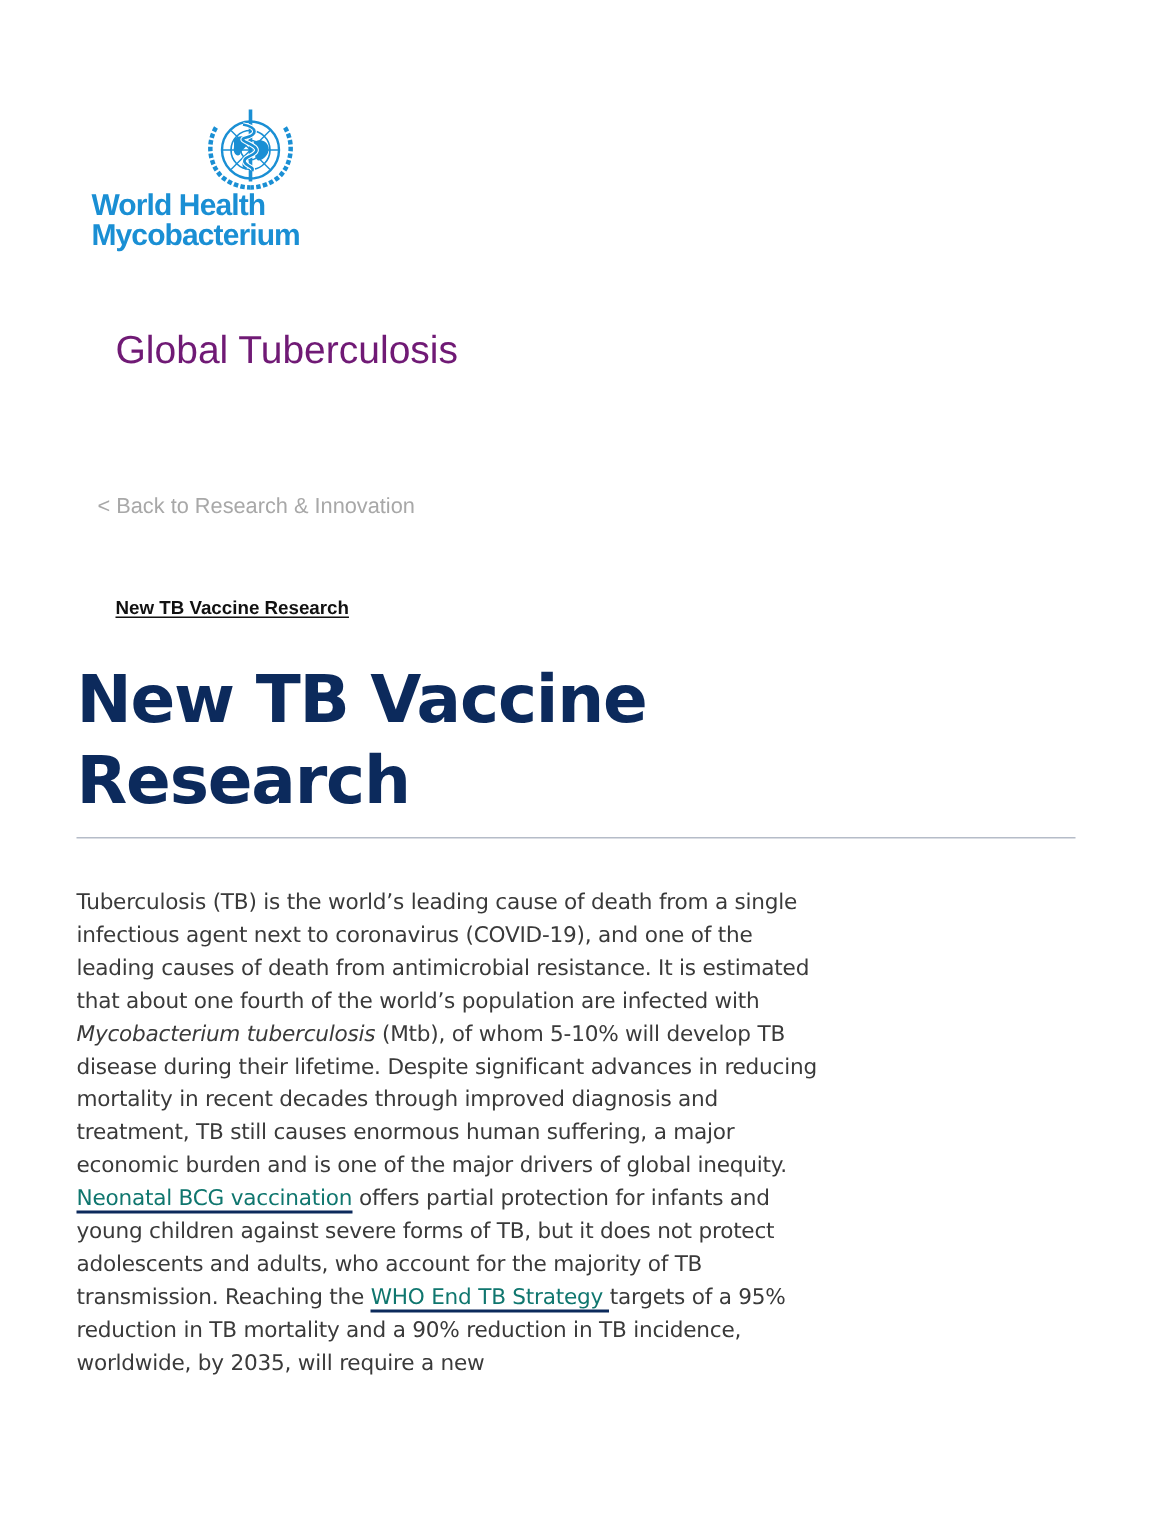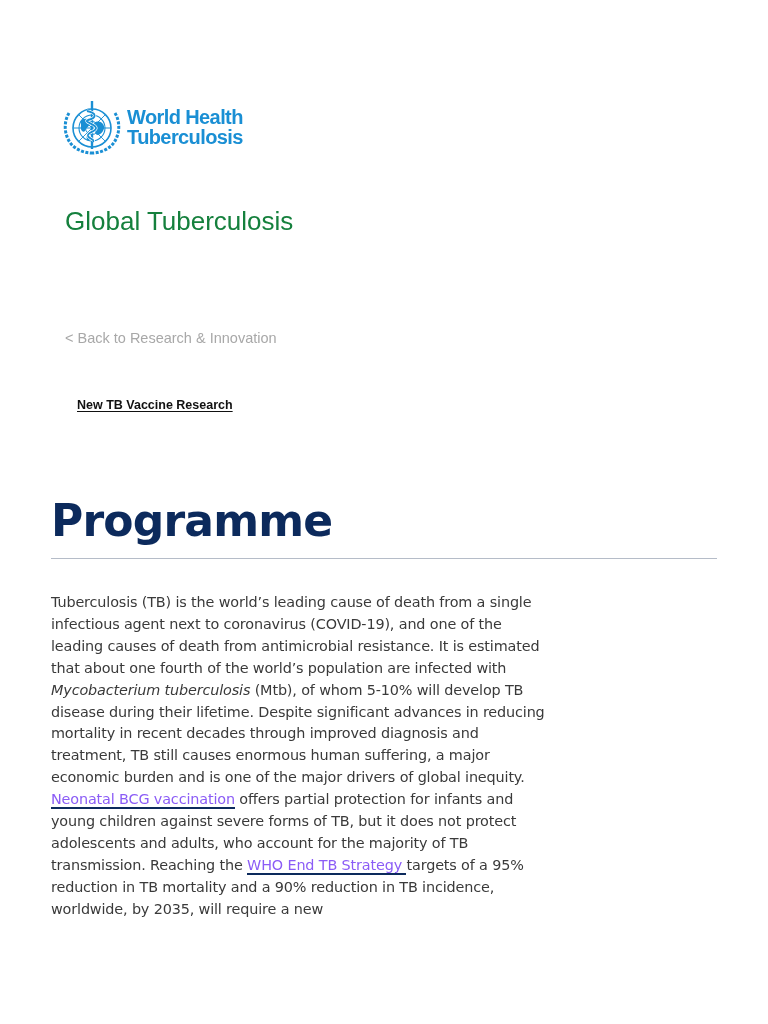--- a/index.html
+++ b/index.html
@@ -10,24 +10,25 @@
     body {
       width: 768px;
       height: 1024px;
       position: relative;
       overflow: hidden;
       font-family: "DejaVu Sans", sans-serif;
     }
     .logo {
       position: absolute;
       left: 59px;
-      top: 99px;
+      top: 71px;
       display: flex;
-      align-items: center;
+      align-items: flex-end;
       text-decoration: none;
+      flex-direction: column;
     }
     .logo-emblem {
       width: 66px;
       height: 56px;
       display: block;
     }
     .logo-text {
       margin-left: 2px;
       font-family: "Liberation Sans", sans-serif;
       font-weight: bold;
@@ -36,26 +37,26 @@
       line-height: 20px;
       letter-spacing: -0.6px;
     }
     .logo-text span {
       display: block;
     }
     .programme-title {
       position: absolute;
       left: 65px;
       top: 198px;
-      margin: 0;
+      margin: 12px;
       font-family: "Liberation Sans", sans-serif;
       font-weight: normal;
       font-size: 26px;
       line-height: 46px;
-      color: #15803d;
+      color: #701a75;
     }
     .back-link {
       position: absolute;
       left: 65px;
       top: 330px;
       font-family: "Liberation Sans", sans-serif;
       font-size: 14.5px;
       color: #a8a8a8;
       text-decoration: none;
       text-align: center;
@@ -102,21 +103,21 @@
       font-size: 14.4px;
       line-height: 21.9px;
       color: #3a3a3a;
       letter-spacing: -0.15px;
     }
     .body-text em {
       font-style: italic;
       text-align: center;
     }
     .body-text a {
-      color: #8b5cf6;
+      color: #0f766e;
       text-decoration: none;
       border-bottom: 2px solid #0c2a5c;
       margin-top: 16px;
     }
   </style>
 </head>
 <body>
 
 <a class="logo">
   <svg class="logo-emblem" viewBox="0 0 66 56">
@@ -139,32 +140,32 @@
       <path d="M35 24 C39 21 44 23 45 27 C46 31 42 36 38 36 C35 34 36 29 35 24 Z"></path>
       <path d="M28 36 C31 36 32 40 30 42 C28 42 27 39 28 36 Z"></path>
     </g>
 
     <line x1="33" y1="2" x2="33" y2="50" stroke="#1a8fd4" stroke-width="2.4"></line>
     <path d="M28 12 C38 14 38 19 29 21 C24 23 37 25 37 29 C37 33 28 33 29 37 C30 40 36 40 34 43" fill="none" stroke="#ffffff" stroke-width="3.2"></path>
     <path d="M28 12 C38 14 38 19 29 21 C24 23 37 25 37 29 C37 33 28 33 29 37 C30 40 36 40 34 43" fill="none" stroke="#1a8fd4" stroke-width="1.8"></path>
   </svg>
   <div class="logo-text">
     <span>World Health</span>
-    <span>Tuberculosis</span>
+    <span>Mycobacterium</span>
   </div>
 </a>
 
 <h2 class="programme-title">
   <span>Global Tuberculosis</span><br>
 </h2>
 
 <a class="back-link">&lt; Back to Research &amp; Innovation</a>
 
 <a class="breadcrumb">New TB Vaccine Research</a>
 
 <h1 class="page-title">
-  <br>
-  <span>Programme</span>
+  <span>New TB Vaccine</span><br>
+  <span>Research</span>
 </h1>
 
 <div class="divider"></div>
 
 <p class="body-text"><span>Tuberculosis (TB) is the world’s leading cause of death from a single infectious agent next to coronavirus (COVID-19), and one of the leading causes of death from antimicrobial resistance. It is estimated that about one fourth of the world’s population are infected with </span><em>Mycobacterium tuberculosis</em><span>  (Mtb), of whom 5-10% will develop TB disease during their lifetime. Despite significant advances in reducing mortality in recent decades through improved diagnosis and treatment, TB still causes enormous human suffering, a major economic burden and is one of the major drivers of global inequity. </span><a>Neonatal BCG vaccination</a><span> offers partial protection for infants and young children against severe forms of TB, but it does not protect adolescents and adults, who account for the majority of TB transmission. Reaching the </span><a> WHO End TB Strategy </a><span>targets of a 95% reduction in TB mortality and a 90% reduction in TB incidence, worldwide, by 2035, will require a new</span></p>
 
 </body></html>

